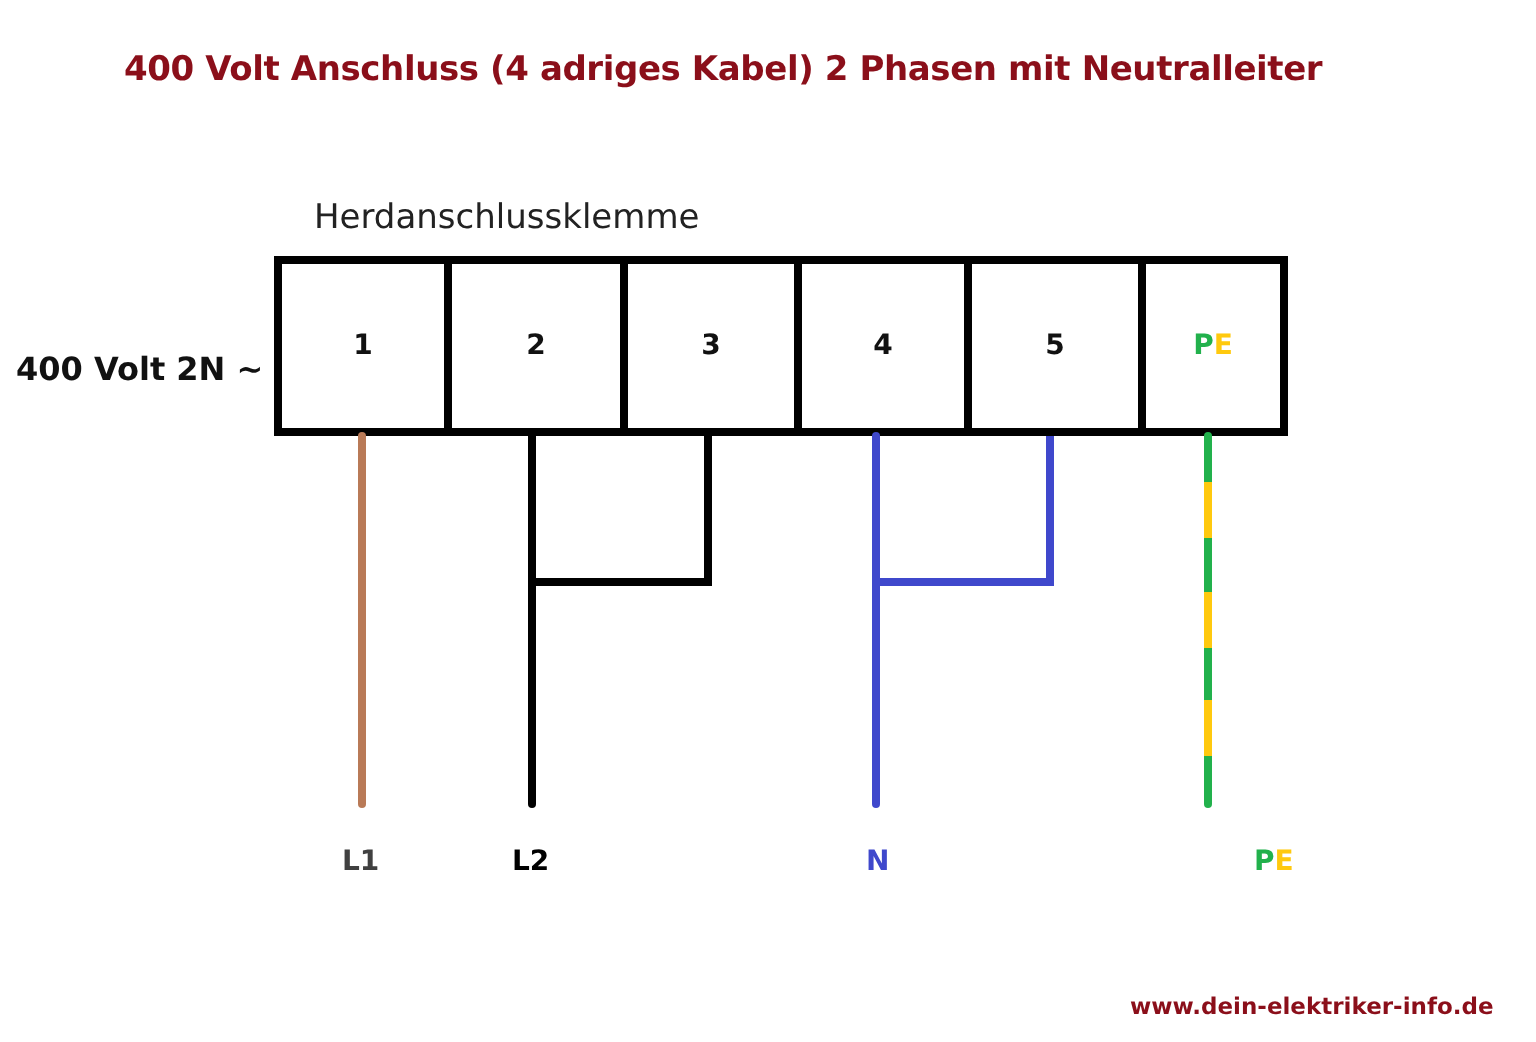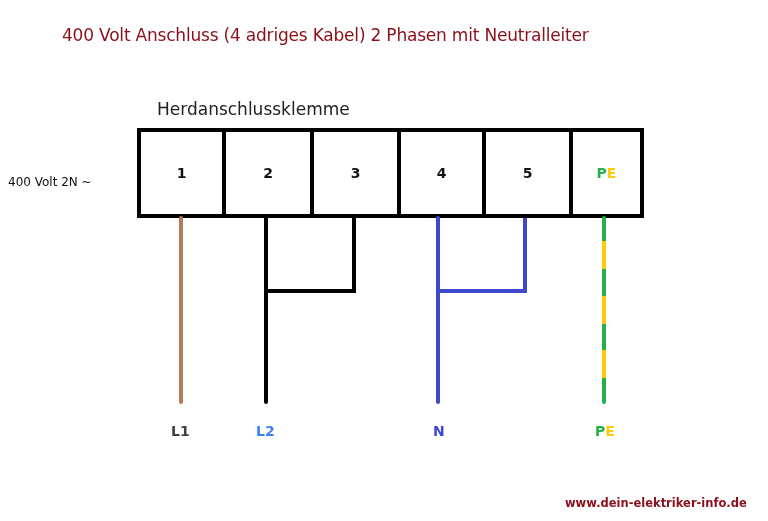--- a/index.html
+++ b/index.html
@@ -1,22 +1,22 @@
 <!DOCTYPE html>
 <html><head>
   <meta charset="utf-8">
   <style>
     html, body { margin: 0; padding: 0; background: #ffffff; }
     body { width: 768px; height: 521px; position: relative; overflow: hidden;
            font-family: "DejaVu Sans", sans-serif; }
-    .title { position: absolute; left: 62px; top: 25px; font-size: 17px; font-weight: normal;
+    .title { position: absolute; left: 62px; top: 25px; font-size: 17px; font-weight: bold;
              color: #8b0f1a; white-space: nowrap; letter-spacing: -0.2px; }
     .subtitle { position: absolute; left: 157px; top: 99px; font-size: 17px; color: #222;
                 white-space: nowrap; }
-    .voltage { position: absolute; left: 8px; top: 175px; font-size: 12px; font-weight: normal;
+    .voltage { position: absolute; left: 8px; top: 175px; font-size: 16px; font-weight: bold;
                color: #111; white-space: nowrap; }
     .terminal-block { position: absolute; left: 137px; top: 128px; width: 507px; height: 90px;
                       box-sizing: border-box; border: 4px solid #000; display: flex; background:#fff; }
     .cell { box-sizing: border-box; border-right: 4px solid #000; display: flex;
             align-items: center; justify-content: center; font-weight: bold; font-size: 14px; color: #111; }
     .cell:last-child { border-right: none; }
     svg.wires { position: absolute; left: 0; top: 0; }
     .wire-label { position: absolute; top: 423px; font-size: 14px; font-weight: bold; }
     .pe-p { color: #22b14c; }
     .pe-e { color: #ffc90e; }
@@ -68,19 +68,19 @@
 
   <g>
     <line x1="604" y1="218" x2="604" y2="402" stroke="#22b14c" stroke-width="4" stroke-linecap="round"></line>
     <line x1="604" y1="241" x2="604" y2="269" stroke="#ffc90e" stroke-width="4"></line>
     <line x1="604" y1="296" x2="604" y2="324" stroke="#ffc90e" stroke-width="4"></line>
     <line x1="604" y1="350" x2="604" y2="378" stroke="#ffc90e" stroke-width="4"></line>
   </g>
 </svg>
 
 <div class="wire-label" style="left:171px;color:#404040">L1</div>
-<div class="wire-label" style="left:256px;color:#3b82f6">L2</div>
+<div class="wire-label" style="left:256px;color:#000000">L2</div>
 <div class="wire-label" style="left:433px;color:#3f48cc">N</div>
-<div class="wire-label" style="left:595px">
+<div class="wire-label" style="left:627px">
   <span class="pe-p">P</span><span class="pe-e">E</span>
 </div>
 
 <div class="url">www.dein-elektriker-info.de</div>
 
 </body></html>

